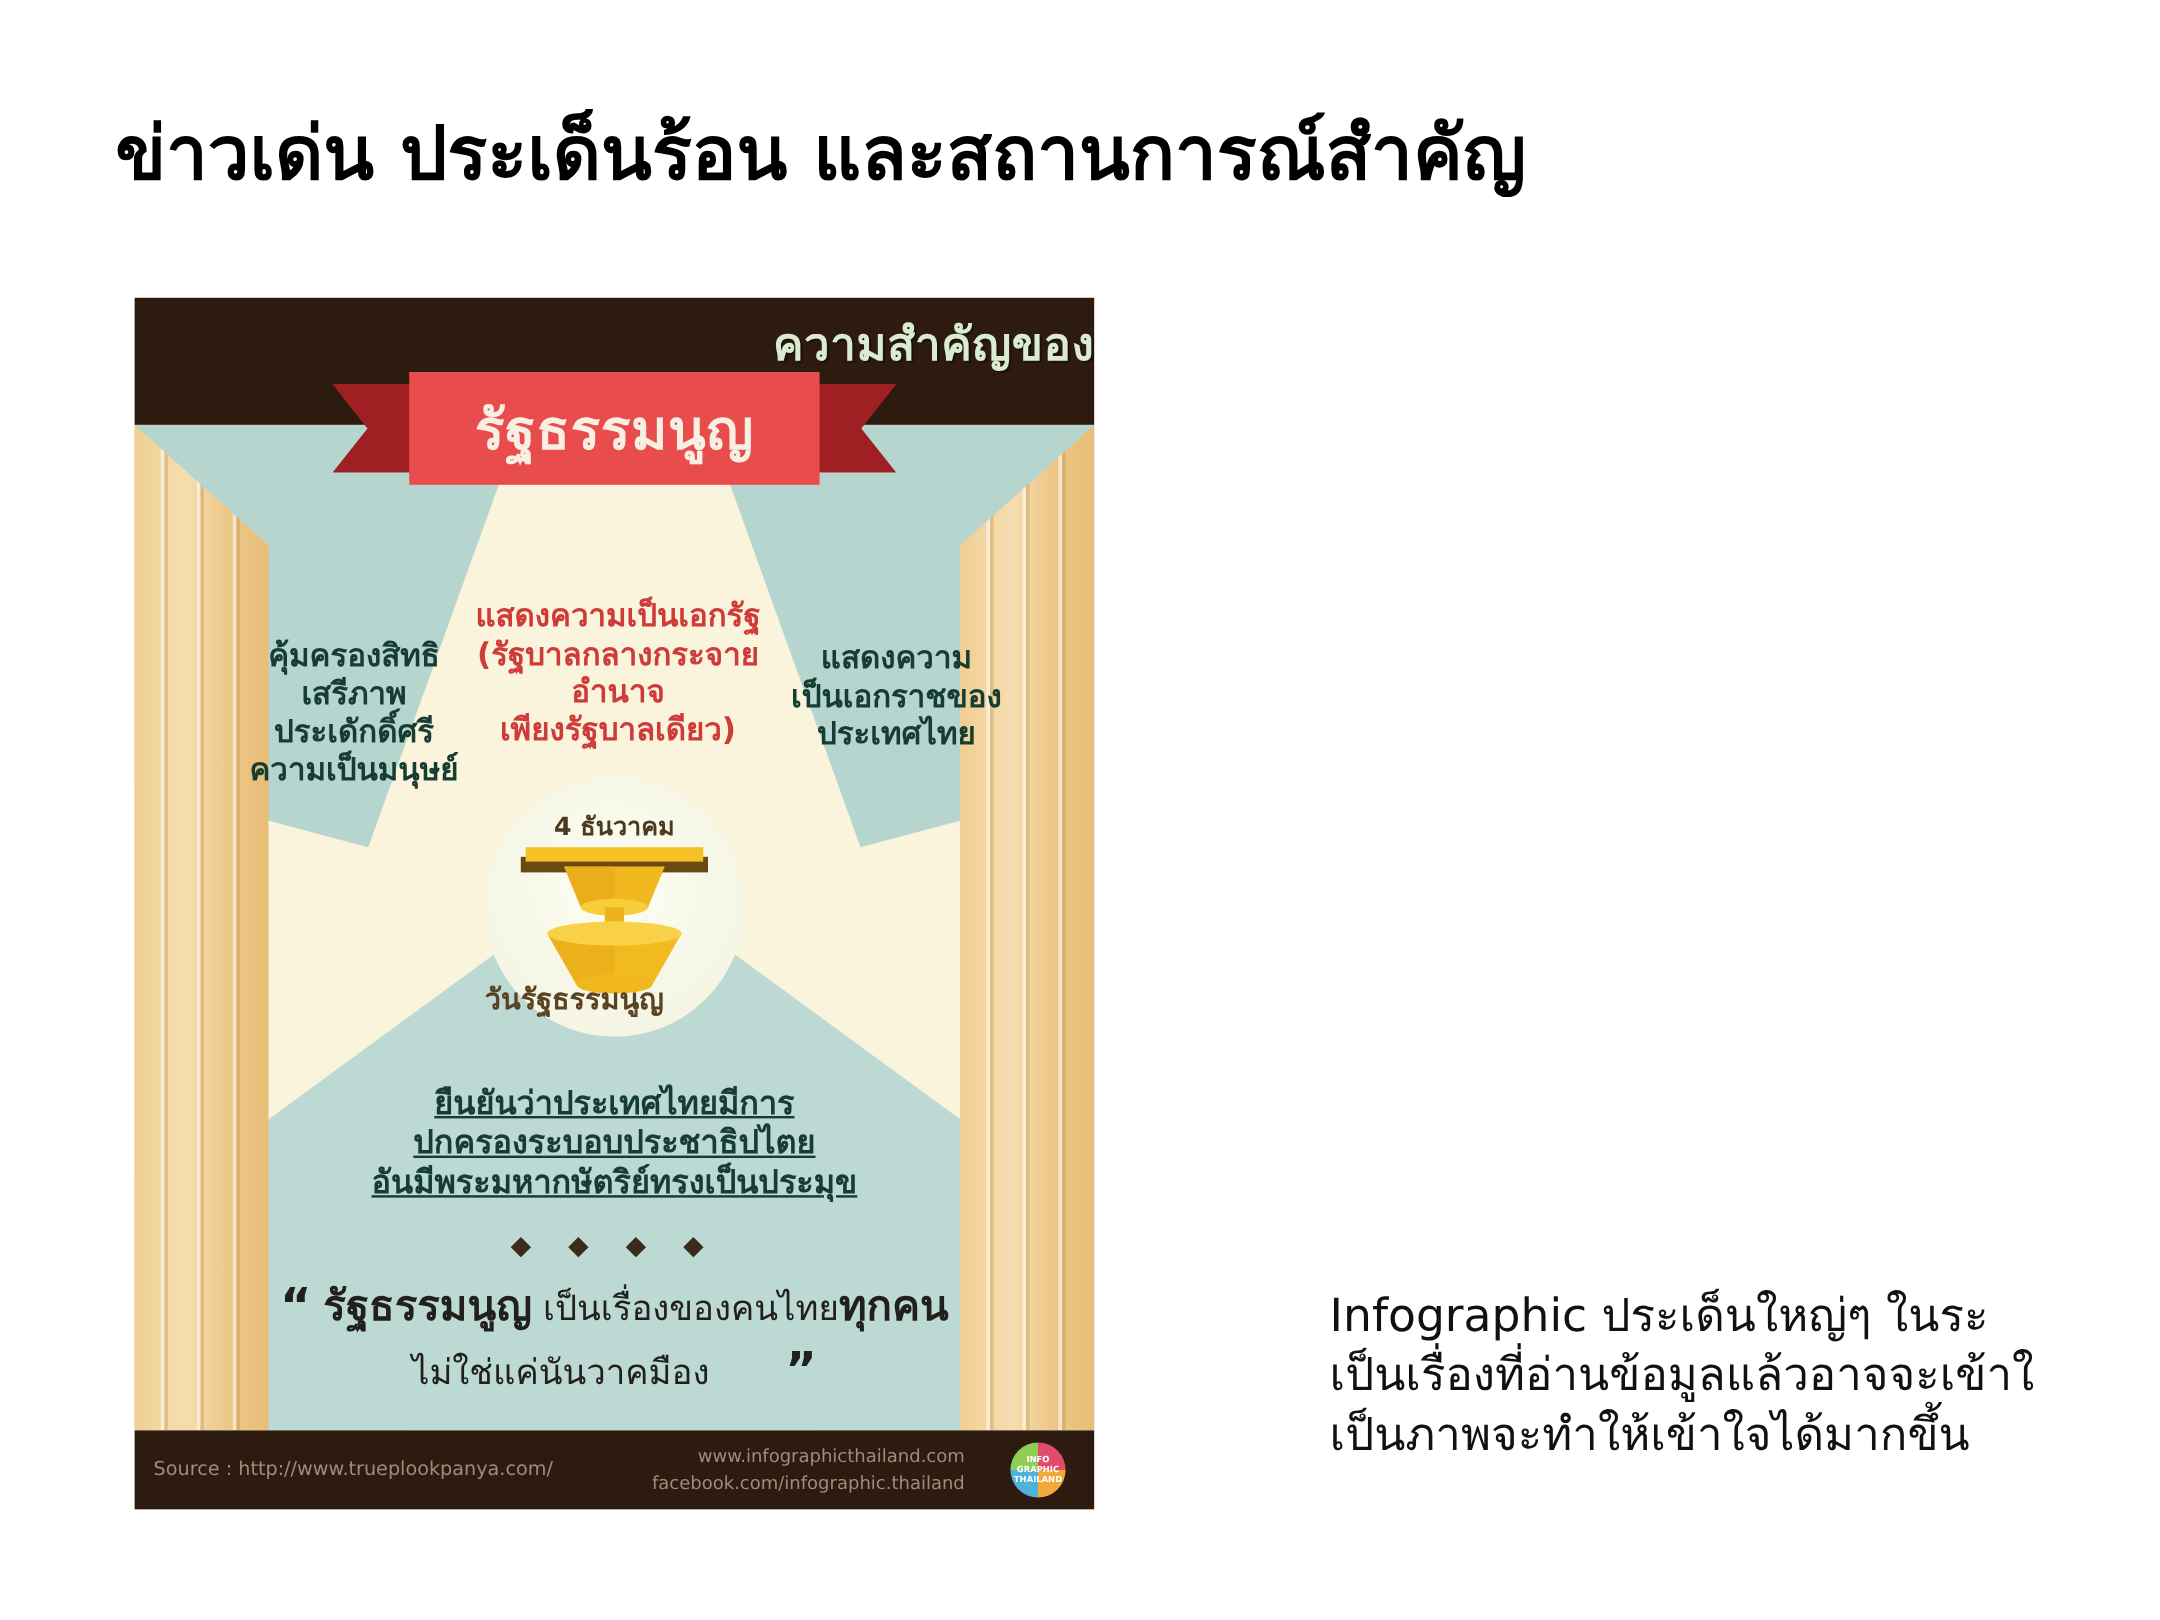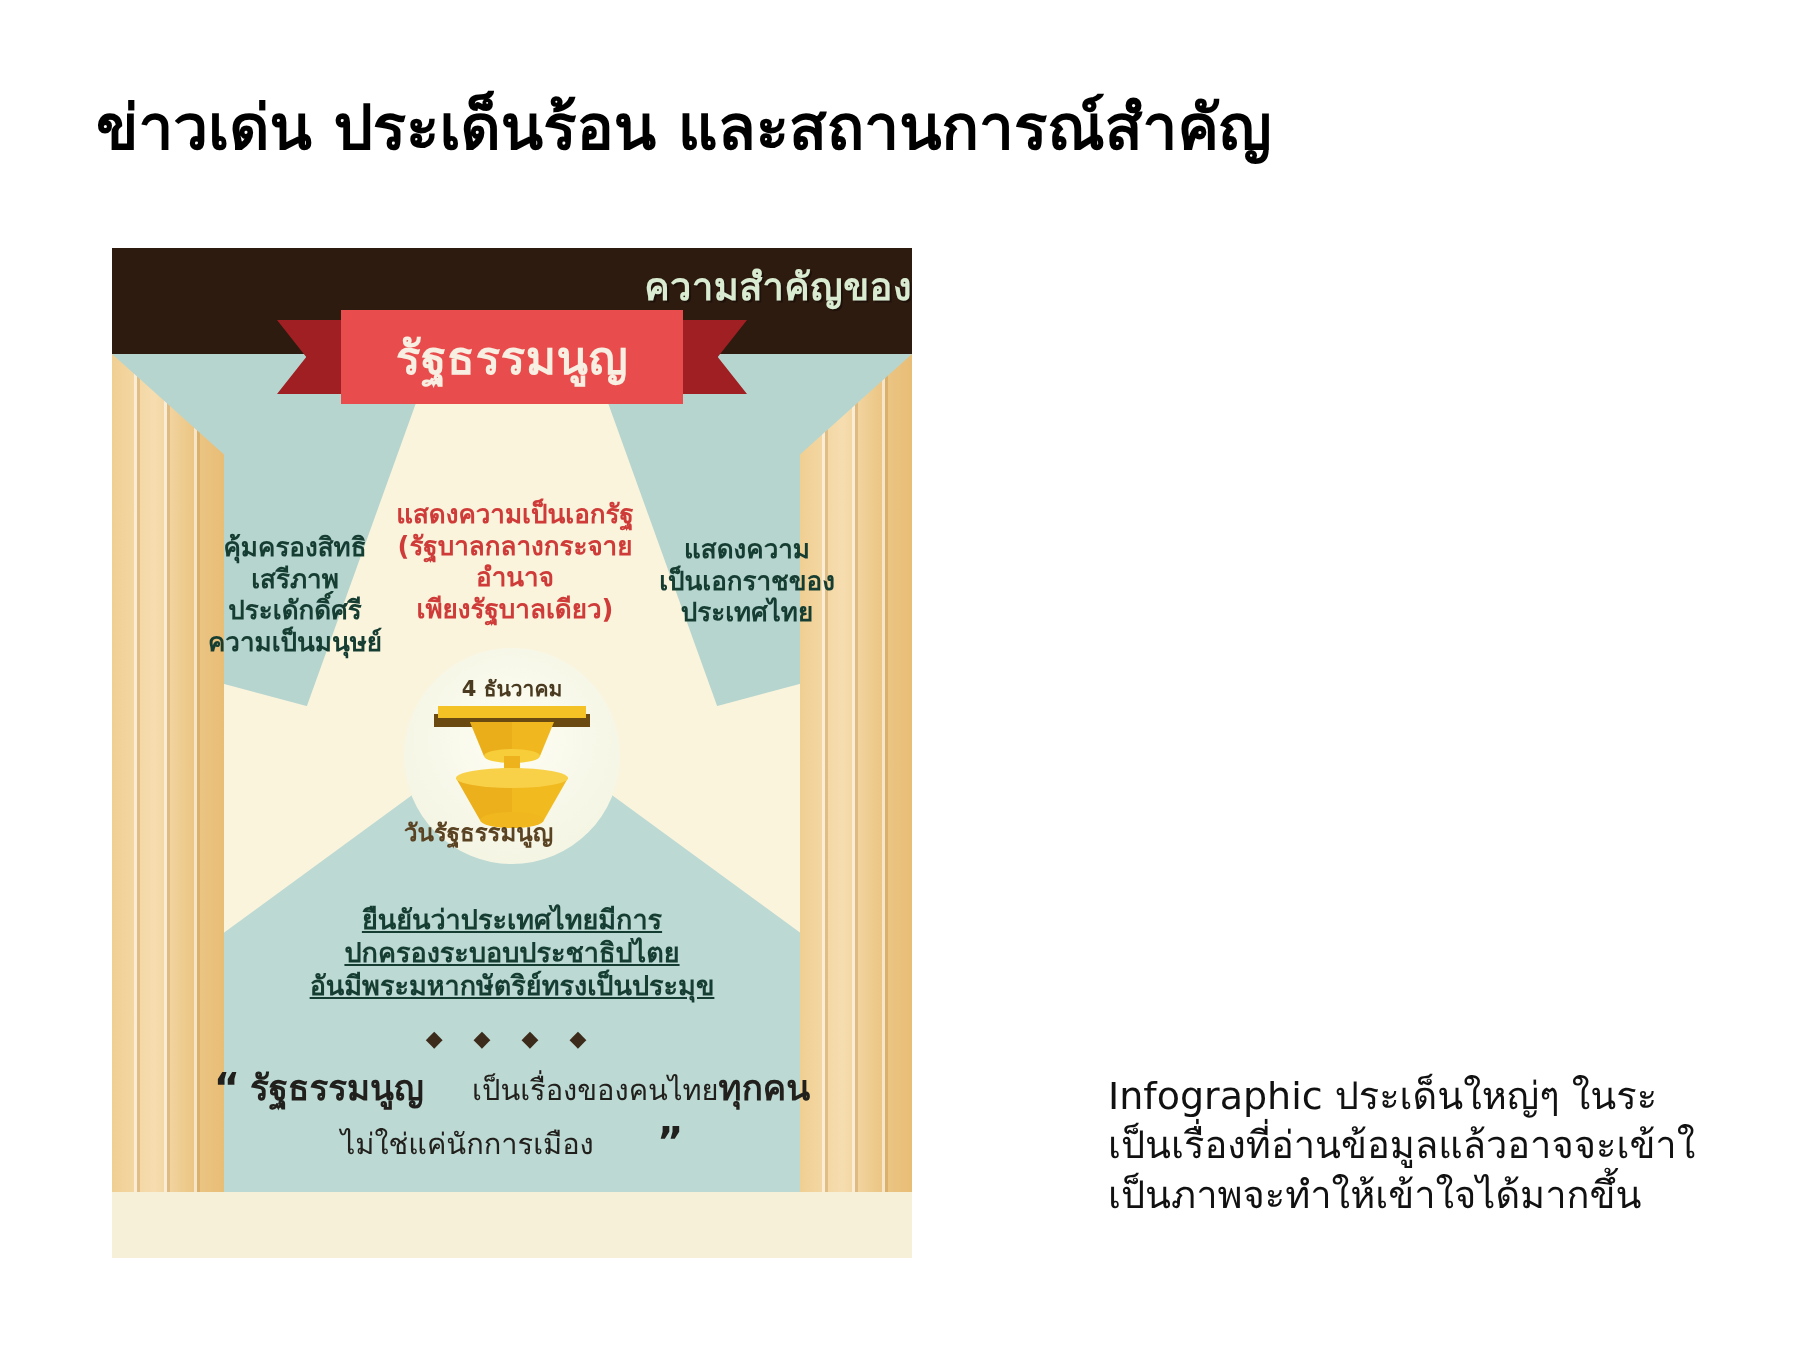--- a/index.html
+++ b/index.html
@@ -236,21 +236,21 @@
     left: 70px;
     top: 706px;
     width: 660px;
     z-index: 11;
     text-align: center;
     color: #22201c;
   }
   .quote-line1 { font-size: 31px; white-space: nowrap; }
   .quote-line2 { font-size: 29px; margin-top: 4px; }
   .q-big   { font-weight: 700; font-size: 35px; }
-  .q-reg   { font-weight: 400; font-size: 29px; padding-left: 39px; }
+  .q-reg   { font-weight: 400; font-size: 29px; }
   .q-mark  { font-weight: 700; font-size: 40px; vertical-align: -2px; }
 
   
   .ig-footer {
     position: absolute;
     left: 0; bottom: 0;
     width: 100%;
     height: 66px;
     background: #2e1b10;
     z-index: 12;
@@ -378,26 +378,38 @@
     </div>
 
     <div class="diamonds">◆ ◆ ◆ ◆</div>
 
     <div class="quote-block">
       <div class="quote-line1">
         <span class="q-mark">“</span>
         <span class="q-big">รัฐธรรมนูญ</span><span class="q-reg"> เป็นเรื่องของคนไทย</span><span class="q-big">ทุกคน</span>
       </div>
       <div class="quote-line2">
-        <span>ไม่ใช่แค่นักการเมือง</span>
+        <span>ไม่ใช่แค่นันวาคมือง</span>
         <span class="q-mark" style="margin-left:54px">”</span>
       </div>
     </div>
   </div>
 
+  <div class="ig-footer">
+    <div class="footer-source">Source : http://www.trueplookpanya.com/</div>
+    <div class="footer-links">
+      <div>www.infographicthailand.com</div>
+      <div>facebook.com/infographic.thailand</div>
+    </div>
+    <div class="footer-badge">
+      <span>INFO</span>
+      <span>GRAPHIC</span>
+      <span>THAILAND</span>
+    </div>
+  </div>
 
 </div>
 
 <div id="side-caption">
   <div>Infographic ประเด็นใหญ่ๆ      ในระ</div>
   <div>เป็นเรื่องที่อ่านข้อมูลแล้วอาจจะเข้าใ</div>
   <div>เป็นภาพจะทำให้เข้าใจได้มากขึ้น</div>
 </div>
 
 </body></html>

